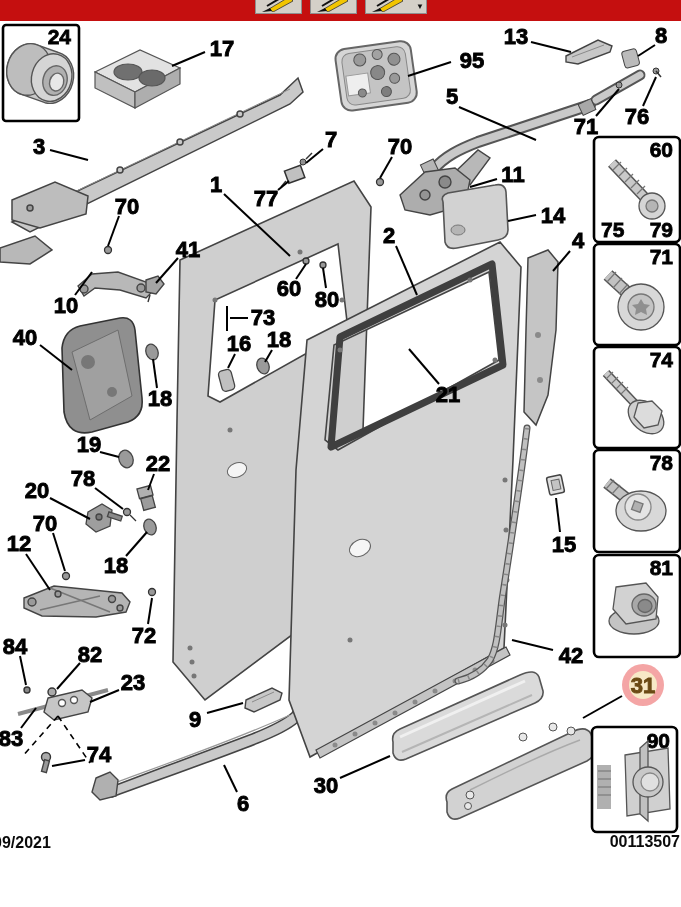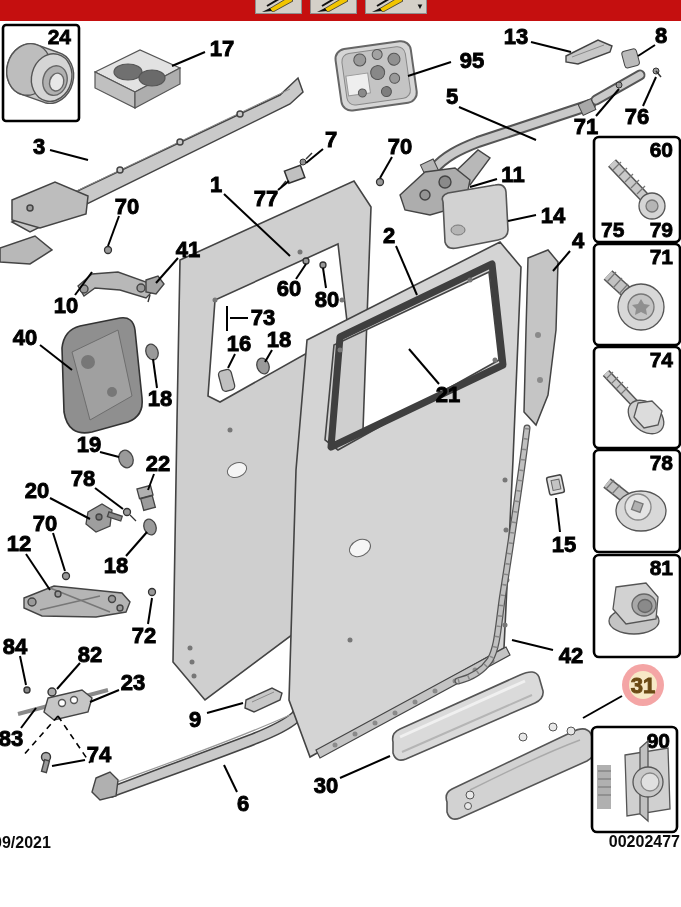--- a/index.html
+++ b/index.html
@@ -476,13 +476,13 @@
       <line x1="340" y1="757" x2="390" y2="735" class="leader"></line>
       <text x="326" y="764" class="callout" text-anchor="middle" dominant-baseline="central">30</text>
       <line x1="622" y1="675" x2="583" y2="697" class="leader"></line>
       <circle cx="643" cy="664" r="21" fill="#f4a5a5"></circle>
       <circle cx="643" cy="664" r="14" fill="#f7e9c6"></circle>
       <text x="643" y="664" class="callout" text-anchor="middle" dominant-baseline="central" style="fill: rgb(107, 74, 20); stroke: rgb(107, 74, 20);">31</text>
     </g>
 </svg>
 
 <div id="footer-date" class="footer-text">09/2021</div>
-<div id="footer-doc" class="footer-text">00202477</div>
+<div id="footer-doc" class="footer-text">00113507</div>
 
 </body></html>

